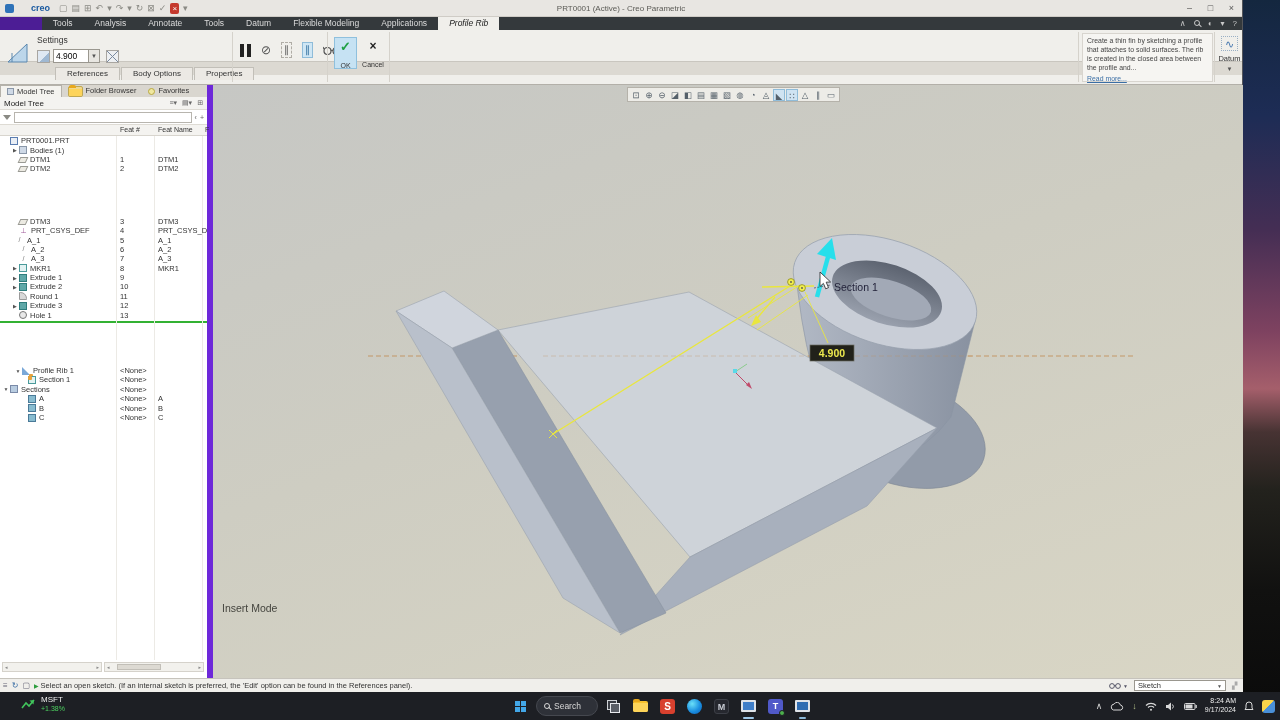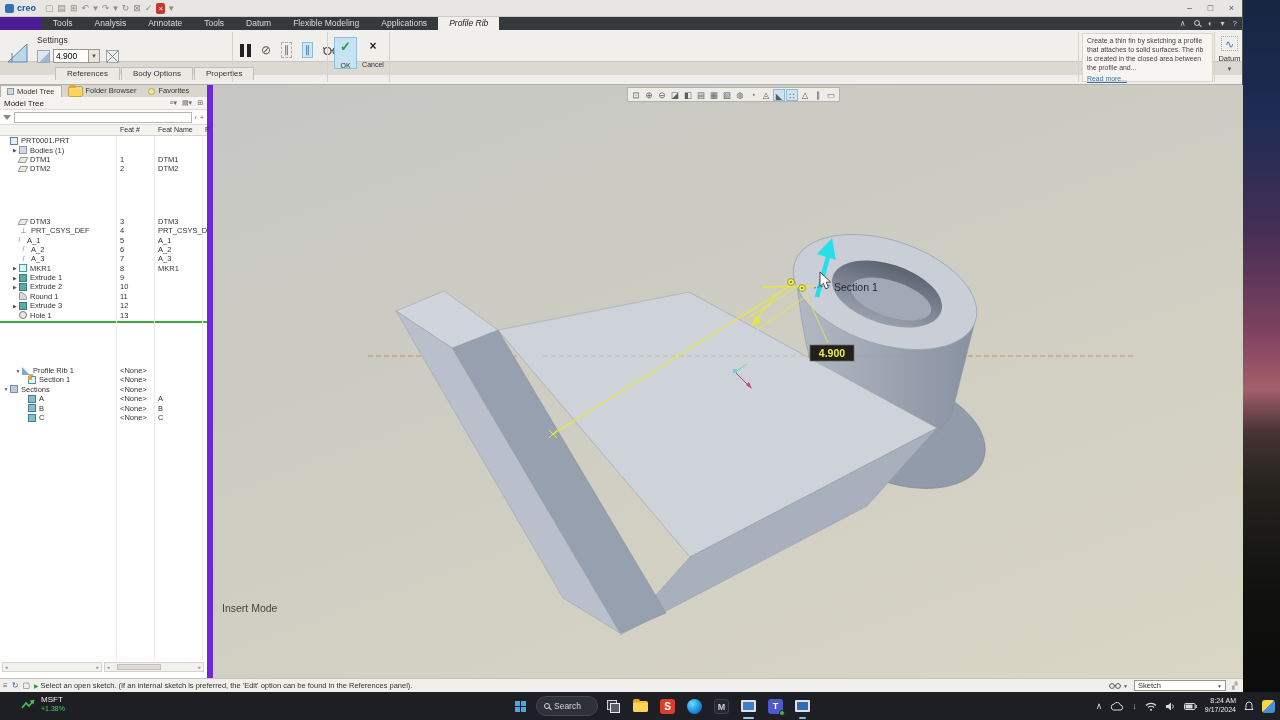--- a/index.html
+++ b/index.html
@@ -2,21 +2,21 @@
 <html><head>
 <meta charset="utf-8">
 <style>
   *{box-sizing:border-box;margin:0;padding:0}
   body{font-family:"Liberation Sans",sans-serif;background:#000}
   .screen{position:relative;width:1280px;height:720px;overflow:hidden;
     background:linear-gradient(180deg,#14273f 0%,#1d2c55 16%,#452e54 32%,#7e4260 46%,#a55f6b 54%,#473333 60%,#23221d 68%,#111110 82%,#0a0a0a 100%)}
   
   .appwin{position:absolute;left:0;top:0;width:1243px;height:692px;background:#f0efeb;border-right:1px solid #55565a}
   .titlebar{position:relative;height:17px;background:#e8e6e2;border-bottom:1px solid #cfccc6;display:flex;align-items:center}
-  .logo{display:flex;align-items:flex-end;gap:3px;padding:0 5px}
+  .logo{display:flex;align-items:flex-end;gap:17px;padding:0 5px}
   .logo-sq{width:9px;height:9px;background:#2e72b8;border-radius:2px}
   .logo-text{font-size:9px;font-weight:bold;color:#1a5aa0}
   .qat{display:flex;align-items:center;gap:4px;margin-left:4px}
   .qi{font-size:9px;color:#8a8a84;line-height:15px}
   .titletext{position:absolute;left:0;right:0;top:4px;text-align:center;font-size:8px;color:#5a5a55;pointer-events:none}
   .wincontrols{margin-left:auto;display:flex}
   .wc{width:21px;text-align:center;font-size:9px;color:#555;line-height:16px}
   
   .tabbar{position:relative;height:13px;background:#34393c;display:flex}
   .rtab{font-size:8.5px;color:#dcdcdc;padding:0 11px;line-height:13px;white-space:nowrap}
@@ -164,20 +164,21 @@
           <span class="qi">↶</span>
           <span class="qi">▾</span>
           <span class="qi">↷</span>
           <span class="qi">▾</span>
           <span class="qi">↻</span>
           <span class="qi">⊠</span>
           <span class="qi">✓</span>
           <span class="qi" style="color: rgb(255, 255, 255); background: rgb(196, 57, 45); padding: 0px 2px; border-radius: 2px; line-height: 11px; font-size: 8px;">×</span>
           <span class="qi">▾</span>
         </div>
+      <div class="titletext">PRT0001 (Active) - Creo Parametric</div>
       <div class="wincontrols">
         <span class="wc">–</span>
         <span class="wc">□</span>
         <span class="wc">×</span>
       </div>
     </div>
 
     <div class="tabbar">
       <div style="display:flex">
           <div class="rtab file">File</div>

